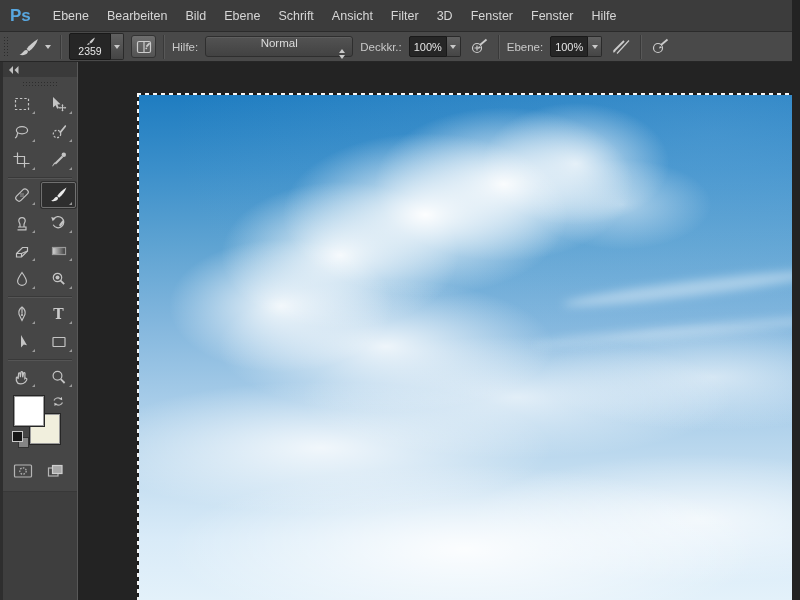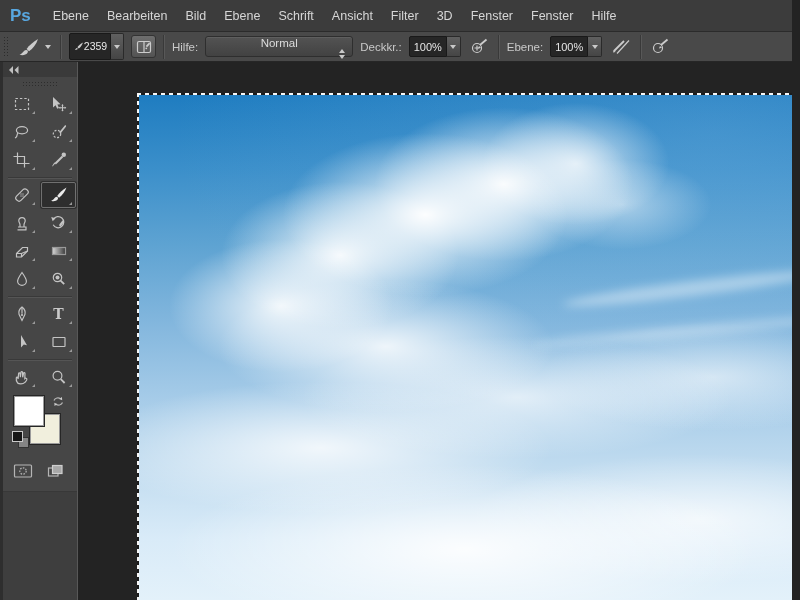--- a/index.html
+++ b/index.html
@@ -22,21 +22,21 @@
   .ob-sep{width:0;height:24px;border-left:1px solid #393939;border-right:1px solid #585858;}
   .ob-tool{display:flex;align-items:center;gap:5px;padding:0 2px;}
   .ob-tool svg,.ob-btn svg{stroke:#cccccc;fill:none;stroke-width:1.2;}
   svg .f{fill:#cccccc;stroke:none;}
   .caret-down{width:0;height:0;border-left:3.5px solid transparent;border-right:3.5px solid transparent;
               border-top:4.5px solid #c9c9c9;}
   .caret-up{width:0;height:0;border-left:3.5px solid transparent;border-right:3.5px solid transparent;
             border-bottom:4.5px solid #c9c9c9;}
   .preset{display:flex;align-items:center;}
   .preset-box{width:40px;height:25px;background:#262626;border:1px solid #191919;border-radius:2px 0 0 2px;
-              display:flex;align-items:center;justify-content:center;
+              display:flex;flex-direction:column;align-items:center;justify-content:center;
               color:#e8e8e8;font-size:10.5px;line-height:11px;}
   .preset-arrow{width:13px;height:27px;background:linear-gradient(#606060,#454545);border:1px solid #2a2a2a;
                 border-left:none;border-radius:0 2px 2px 0;display:flex;align-items:center;
                 justify-content:center;box-sizing:border-box;}
   .ob-btn{width:25px;height:23px;background:linear-gradient(#6e6e6e,#535353);border:1px solid #333;
           border-radius:3px;display:flex;align-items:center;justify-content:center;padding:0;}
   .ob-label{color:#c9c9c9;}
   .select{height:21px;background:linear-gradient(#535353,#424242);border:1px solid #2e2e2e;border-radius:3px;
           display:flex;align-items:center;box-shadow:inset 0 1px 0 rgba(255,255,255,.07);box-sizing:border-box;flex-direction:column;}
   .select.wide{width:148px;padding:0 7px;color:#dcdcdc;}

